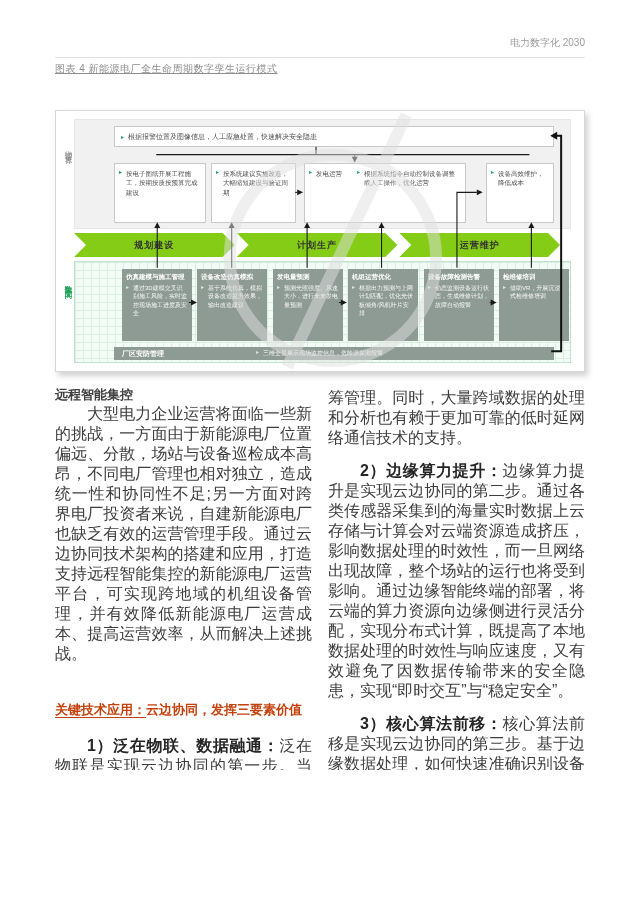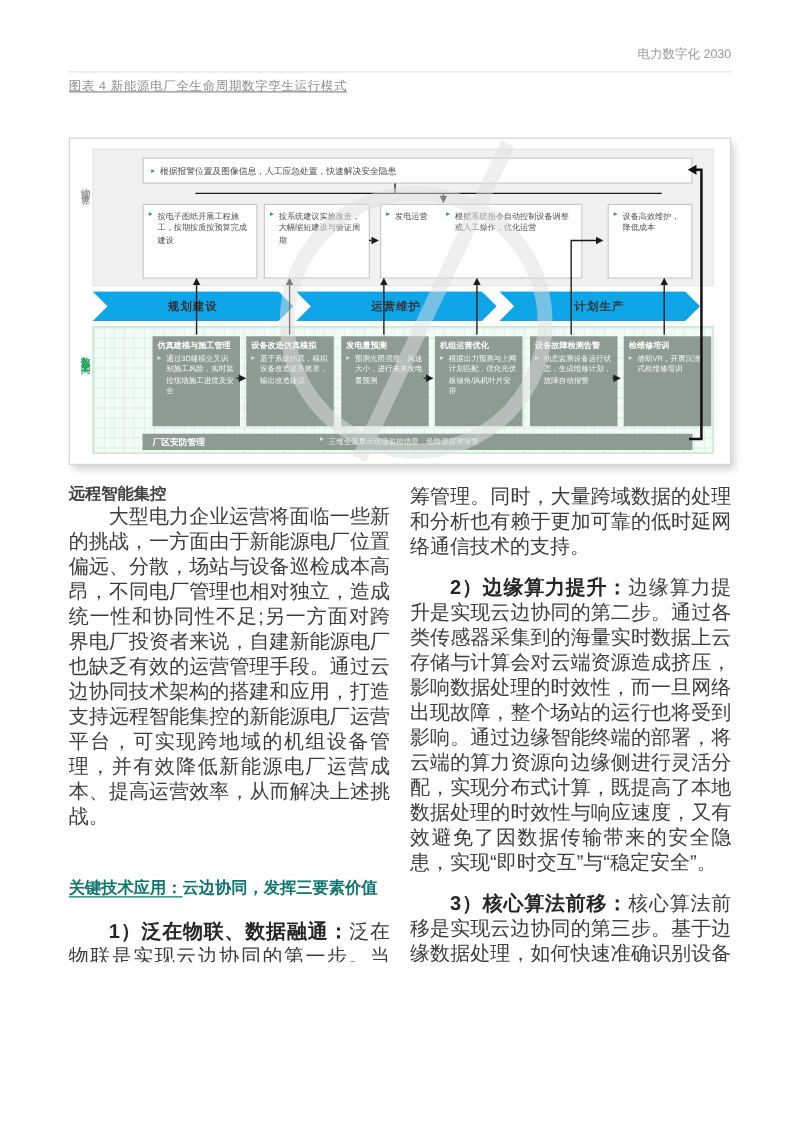--- a/index.html
+++ b/index.html
@@ -35,21 +35,21 @@
   .blt { color:#21a35a; font-size:6px; margin-right:4px; line-height:1; flex:0 0 auto; }
   .pbox { position:absolute; top:52px; height:60px; background:#fff; border:1px solid #c9c9c9;
           padding:5px 4px; z-index:2; }
   .pbox .item { display:flex; font-size:6.5px; color:#4f4f4f; line-height:1.45; }
   .pbox-wide { display:flex; gap:6px; }
   .pbox-wide .col1 { flex:0 0 42px; }
   .pbox-wide .col2 { flex:1; }
 
   
   .chevband { position:absolute; left:18px; top:122px; width:488px; height:24px; display:flex; z-index:2; }
-  .chev { flex:1; margin-right:2px; background:#0ea5e9; display:flex; align-items:center; justify-content:center;
+  .chev { flex:1; margin-right:2px; background:#84cc16; display:flex; align-items:center; justify-content:center;
           clip-path:polygon(0 0, calc(100% - 12px) 0, 100% 50%, calc(100% - 12px) 100%, 0 100%, 12px 50%); }
   .chev span { font-size:9px; font-weight:bold; color:#333; letter-spacing:1px; }
 
   
   .dbox { position:absolute; top:158px; width:70px; height:72px; background:#8e9b94;
           padding:4px 4px; z-index:2; }
   .dbox .ttl { font-size:6.5px; font-weight:bold; color:#ffffff; margin-bottom:3px; line-height:1.2; }
   .dbox .item { display:flex; font-size:6px; color:rgba(255,255,255,.93); line-height:1.4; }
   .dbox .blt { color:#cfe8d8; }
   .secbar { position:absolute; left:58px; top:236px; width:440px; height:13px; background:#8e9b94;
@@ -62,21 +62,21 @@
   .connectors { z-index:3; }
   .swoosh { z-index:4; opacity:.5; }
 
   
   .article { position:absolute; left:55px; top:386px; width:530px; display:flex; gap:16px; }
   .col { flex:1; min-width:0; }
   .sec-title { font-size:13px; font-weight:bold; color:#404040; }
   .article p { font-size:16px; line-height:20px; color:#3d3d3d; text-align:justify; }
   .p-indent { text-indent:2em; }
   .col-l .p1 { }
-  .subhead { margin-top:36px; font-size:13px; font-weight:bold; color:#0f766e; line-height:20px; }
+  .subhead { margin-top:36px; font-size:13px; font-weight:bold; color:#c2410c; line-height:20px; }
   .subhead .u { text-decoration:underline; text-underline-offset:3px; }
   .col-l .p2 { margin-top:16px; }
   .col-r .p0 { margin-top:2px; }
   .col-r .p1, .col-r .p2 { margin-top:13px; }
   .article b { color:#262626; }
 
   
   .pageno { position:absolute; top:848px; left:0; width:100%; text-align:center;
             font-size:10px; color:#b3b3b3; }
   .ttwm { position:absolute; top:862px; right:16px; font-size:17px; font-weight:normal; color:#fdfdfd;
@@ -131,24 +131,24 @@
         <span class="blt">▸</span>
         <span>设备高效维护，降低成本</span>
       </div>
     </div>
 
     <div class="chevband">
       <div class="chev">
           <span>规划建设</span>
         </div>
       <div class="chev">
+          <span>计划生产</span>
+        </div>
+      <div class="chev">
           <span>运营维护</span>
-        </div>
-      <div class="chev">
-          <span>计划生产</span>
         </div>
     </div>
 
     <div class="dbox" style="left:66px;">
       <div class="ttl">仿真建模与施工管理</div>
       <div class="item">
           <span class="blt">▸</span>
           <span>通过3D建模交叉识别施工风险，实时监控现场施工进度及安全</span>
         </div>
     </div>

